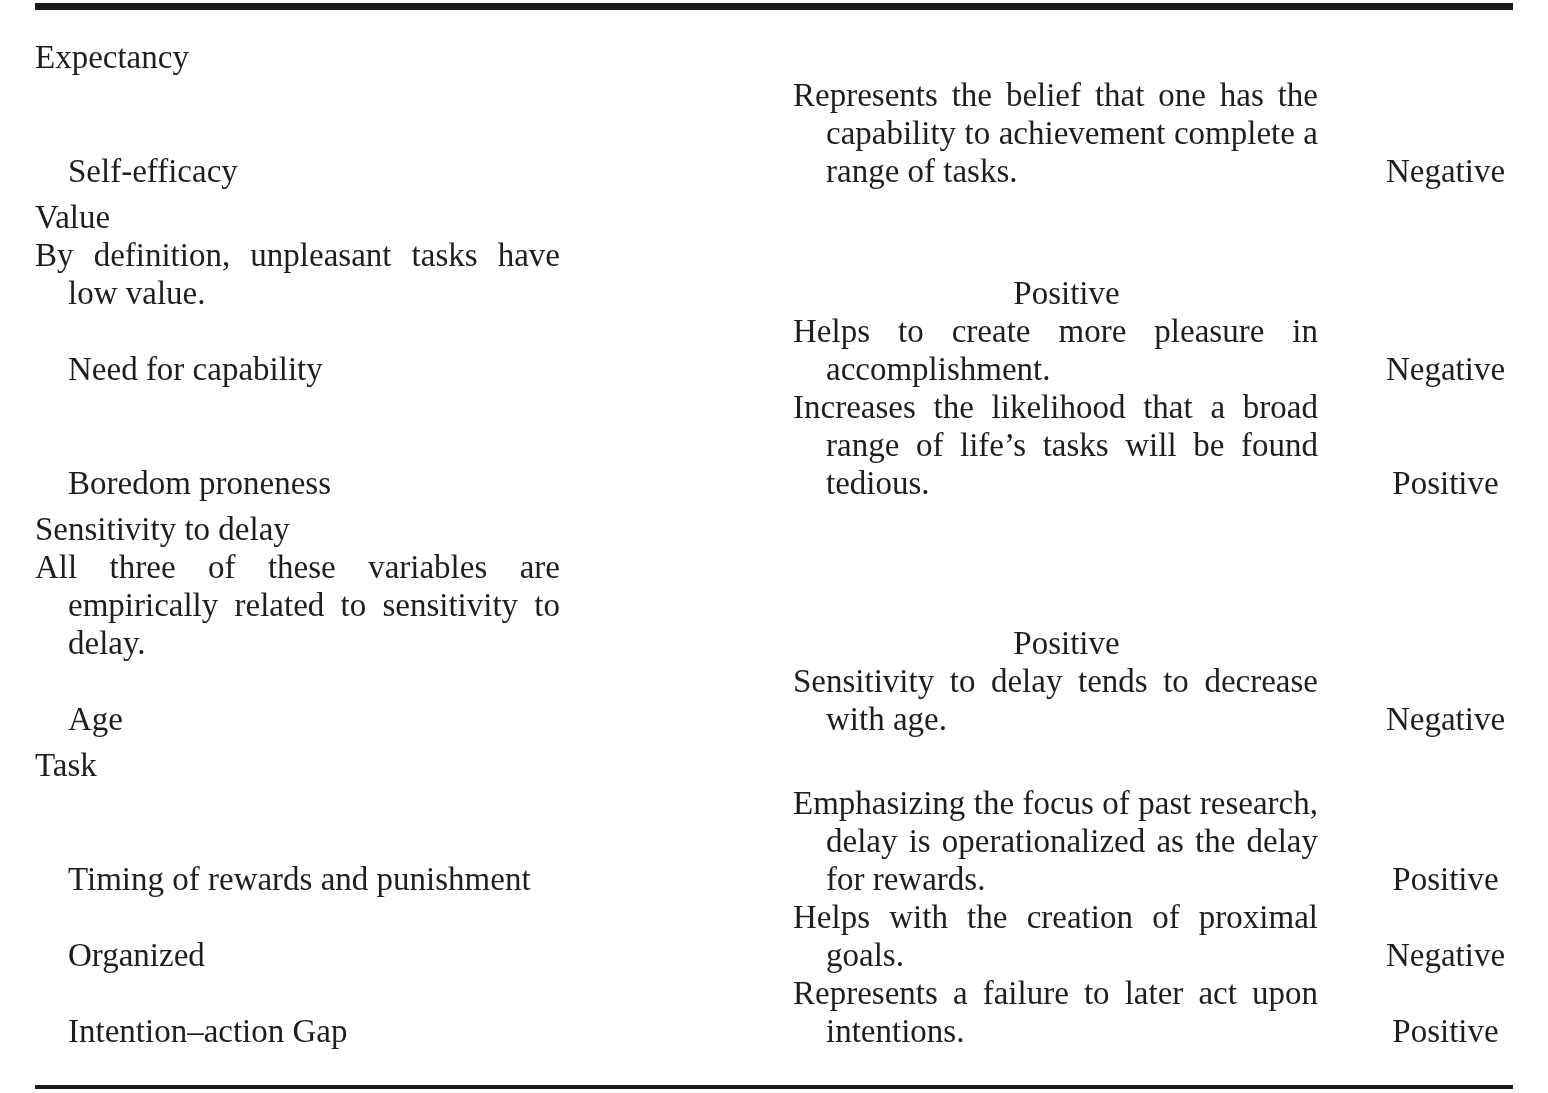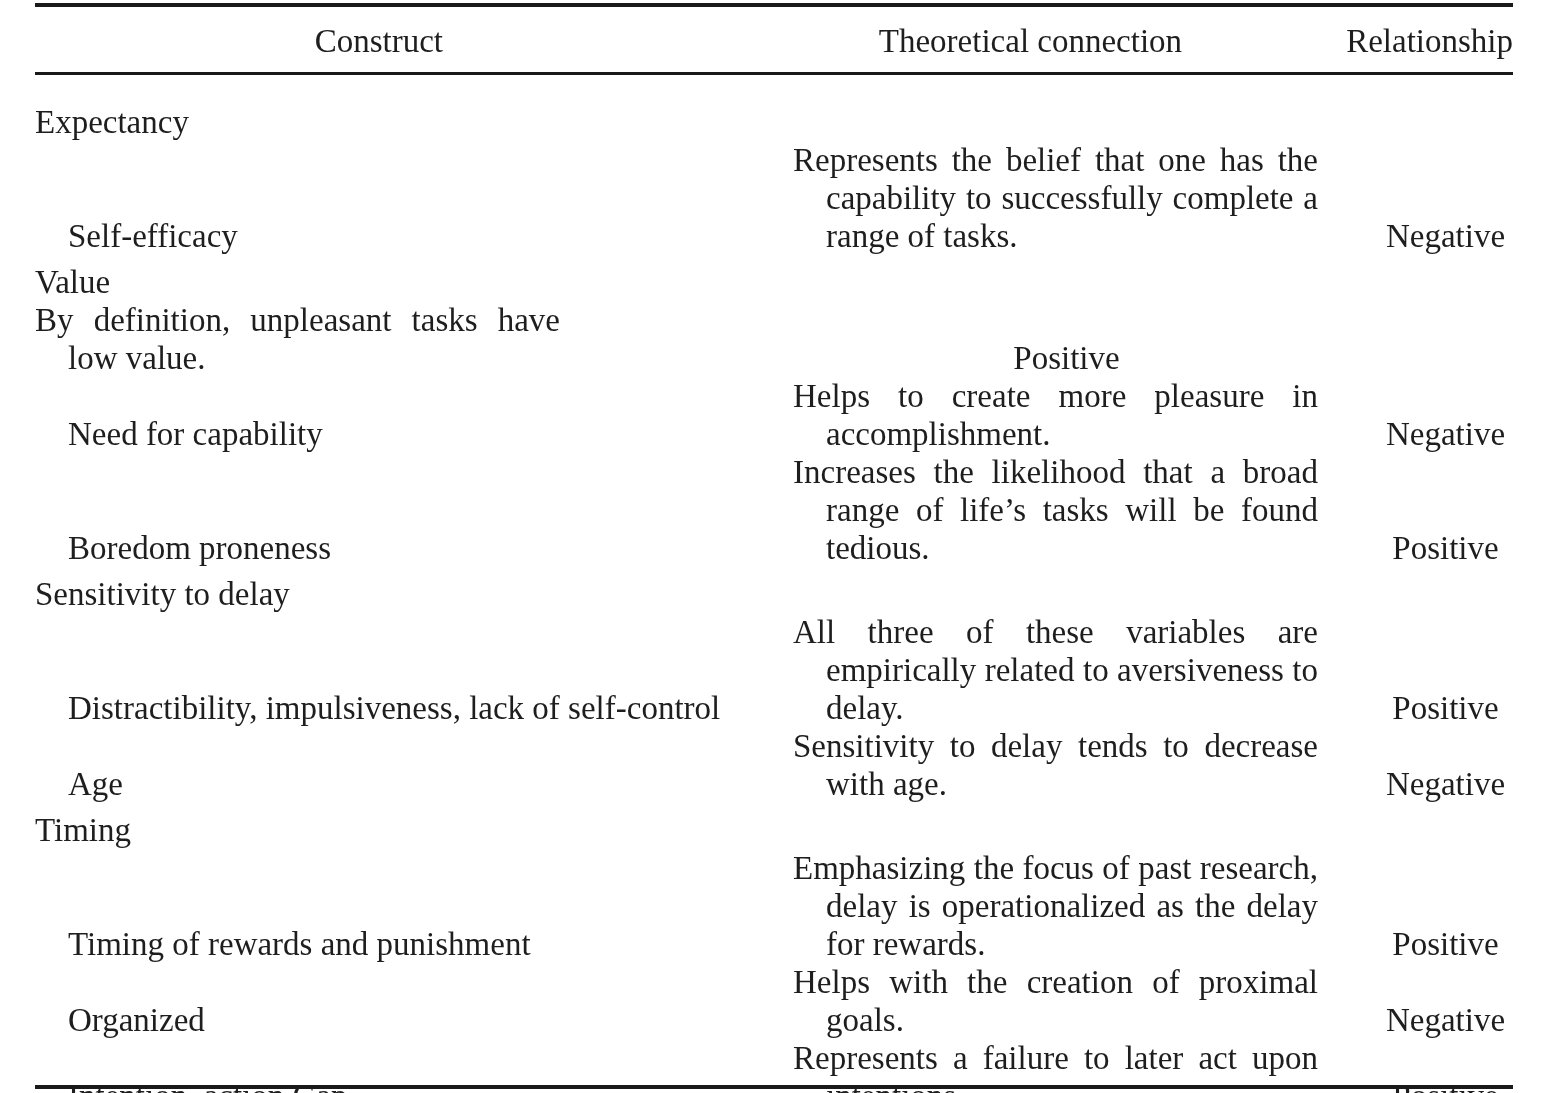--- a/index.html
+++ b/index.html
@@ -68,36 +68,31 @@
     text-align: center;
   }
 </style>
 </head>
 <body style="background: rgb(255, 255, 255);">
 
 <div class="page">
 
   <div class="rule rule-top"></div>
 
-  <div class="thead">
-    <div class="th th-construct">Construct</div>
-    <div class="th th-connection">Theoretical connection</div>
-    <div class="th th-relationship">Relationship</div>
-  </div>
 
   <div class="rule rule-mid"></div>
 
   <div class="tbody" id="table-body">
   <div class="section-row">
     <span class="section-name">Expectancy</span>
   </div>
 
   <div class="item-row">
     <div class="cell-construct">Self-efficacy</div>
-    <div class="cell-connection">Represents the belief that one has the capability to successfully complete a range of tasks.</div>
+    <div class="cell-connection">Represents the belief that one has the capability to achievement complete a range of tasks.</div>
     <div class="cell-relationship">Negative</div>
   </div>
 
   <div class="section-row">
     <span class="section-name">Value</span>
   </div>
 
   <div class="item-row">
     <div class="cell-connection">By definition, unpleasant tasks have low value.</div>
     <div class="cell-relationship">Positive</div>
@@ -113,33 +108,32 @@
     <div class="cell-construct">Boredom proneness</div>
     <div class="cell-connection">Increases the likelihood that a broad range of life’s tasks will be found tedious.</div>
     <div class="cell-relationship">Positive</div>
   </div>
 
   <div class="section-row">
     <span class="section-name">Sensitivity to delay</span>
   </div>
 
   <div class="item-row">
-    <div class="cell-construct">Distractibility, impulsiveness, lack of self-control</div>
-    <div class="cell-connection">All three of these variables are empirically related to aversiveness to delay.</div>
+    <div class="cell-connection">All three of these variables are empirically related to sensitivity to delay.</div>
     <div class="cell-relationship">Positive</div>
   </div>
 
   <div class="item-row">
     <div class="cell-construct">Age</div>
     <div class="cell-connection">Sensitivity to delay tends to decrease with age.</div>
     <div class="cell-relationship">Negative</div>
   </div>
 
   <div class="section-row">
-    <span class="section-name">Timing</span>
+    <span class="section-name">Task</span>
   </div>
 
   <div class="item-row">
     <div class="cell-construct">Timing of rewards and punishment</div>
     <div class="cell-connection">Emphasizing the focus of past research, delay is operationalized as the delay for rewards.</div>
     <div class="cell-relationship">Positive</div>
   </div>
 
   <div class="item-row">
     <div class="cell-construct">Organized</div>

